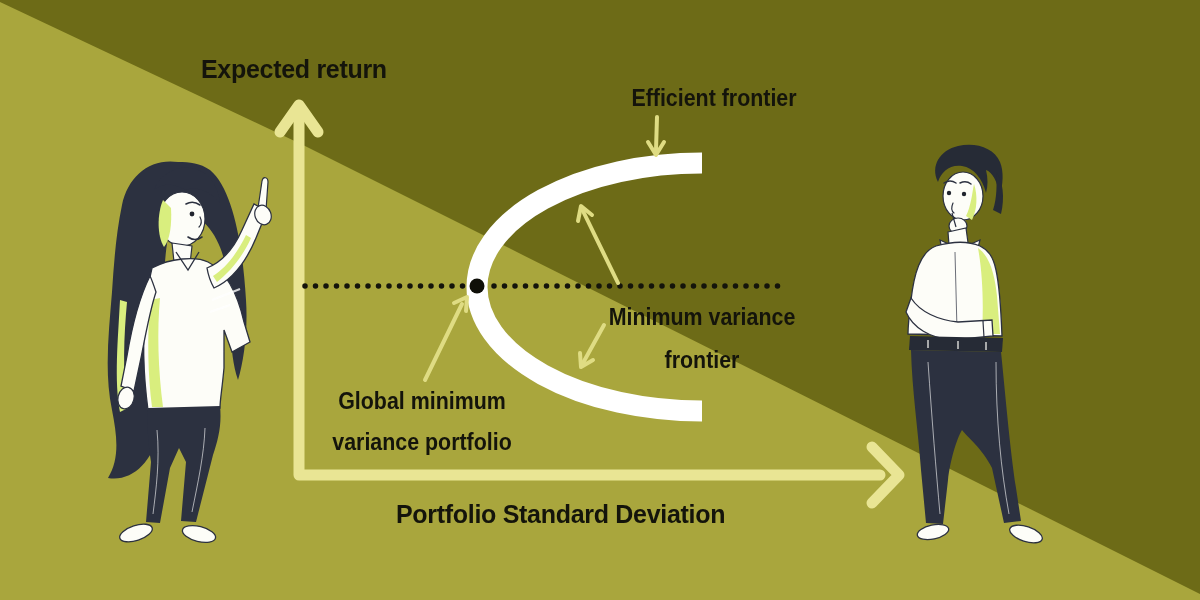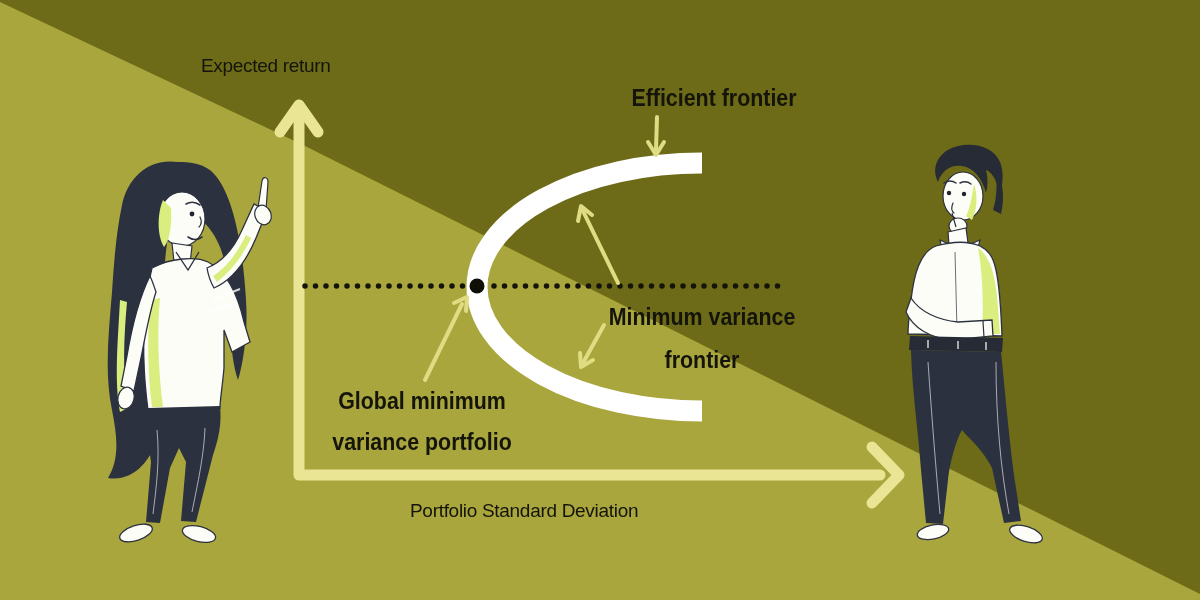--- a/index.html
+++ b/index.html
@@ -3,25 +3,25 @@
 <meta charset="utf-8">
 <style>
   html,body{margin:0;padding:0;}
   body{
     width:1200px;height:600px;position:relative;overflow:hidden;
     font-family:"Liberation Sans", sans-serif;
     background:#a9a63d;
   }
   #stage{position:absolute;left:0;top:0;width:1200px;height:600px;}
   .lbl{position:absolute;color:#14140b;white-space:nowrap;}
-  .axis-title{font-weight:400;font-size:19px;letter-spacing:-0.3px;}
+  .axis-title{font-weight:700;font-size:25px;letter-spacing:-0.3px;}
   .anno{font-weight:700;font-size:23px;text-align:center;transform-origin:center;}
   .anno.center{transform:translateX(-50%) scaleX(0.93);}
   #lbl-expected{left:201px;top:55px;}
-  #lbl-portfolio{left:410px;top:500px;}
+  #lbl-portfolio{left:396px;top:500px;}
   #lbl-efficient{left:714px;top:85px;}
   #lbl-minvar{left:702px;top:296px;line-height:43px;}
   #lbl-gmv{left:422px;top:381px;line-height:41px;}
 </style>
 </head>
 <body>
 
 <svg id="stage" viewBox="0 0 1200 600" xmlns="http://www.w3.org/2000/svg">
 
   <rect x="0" y="0" width="1200" height="600" fill="#a9a63d"></rect>

